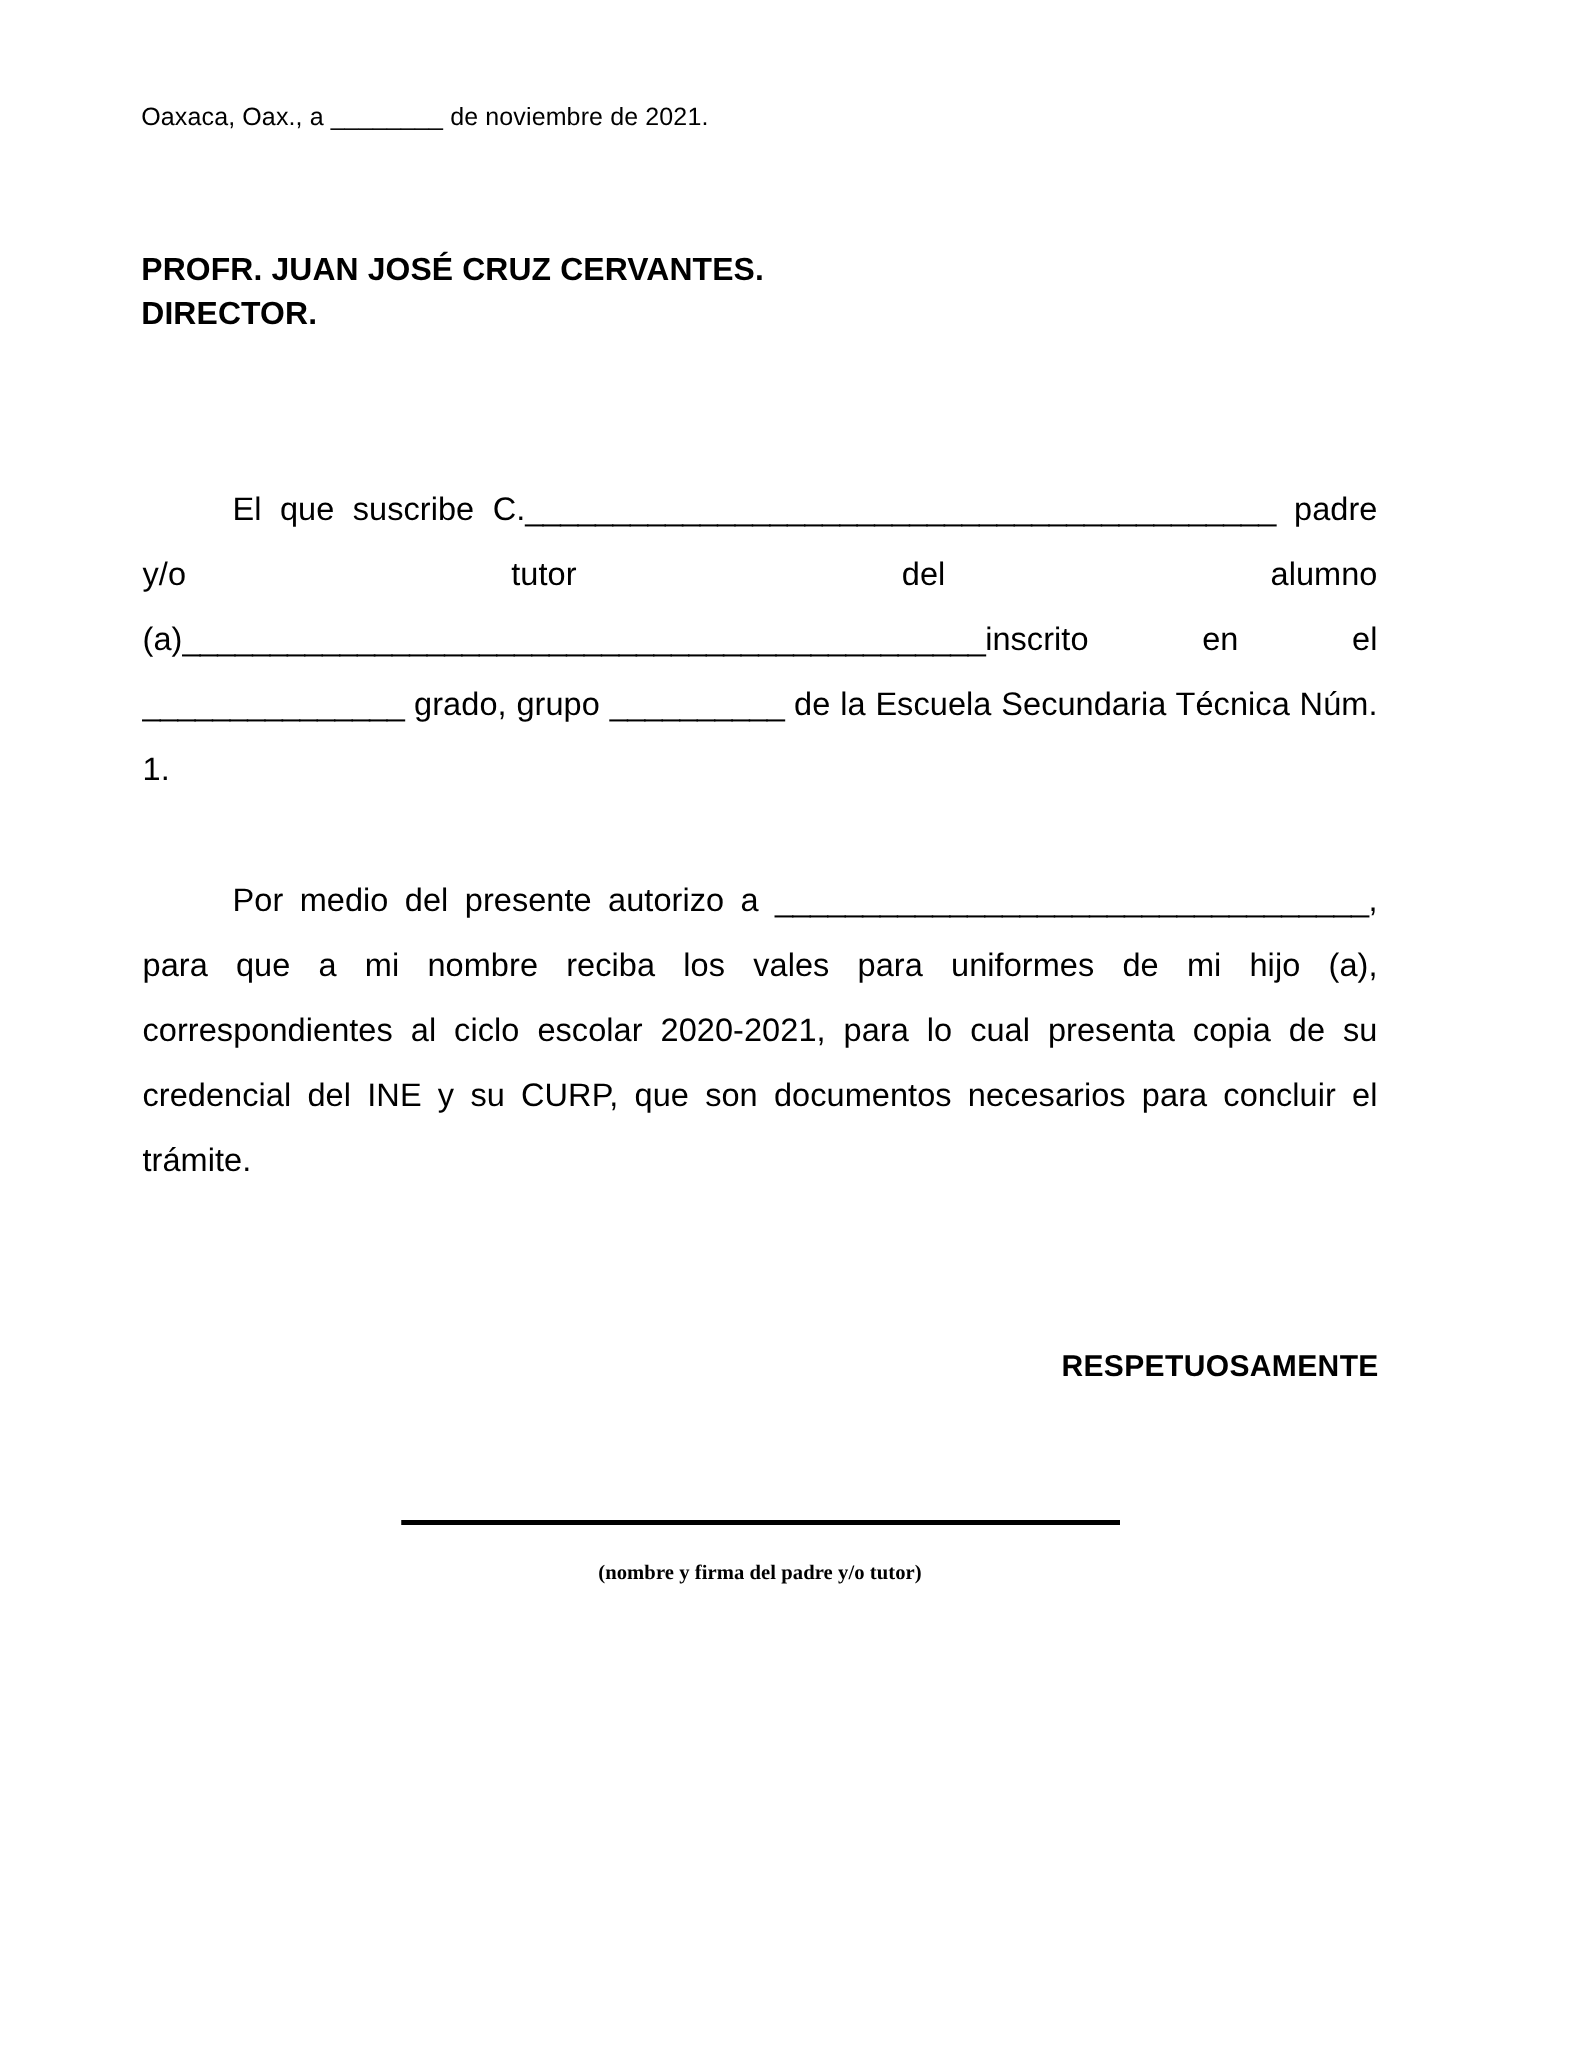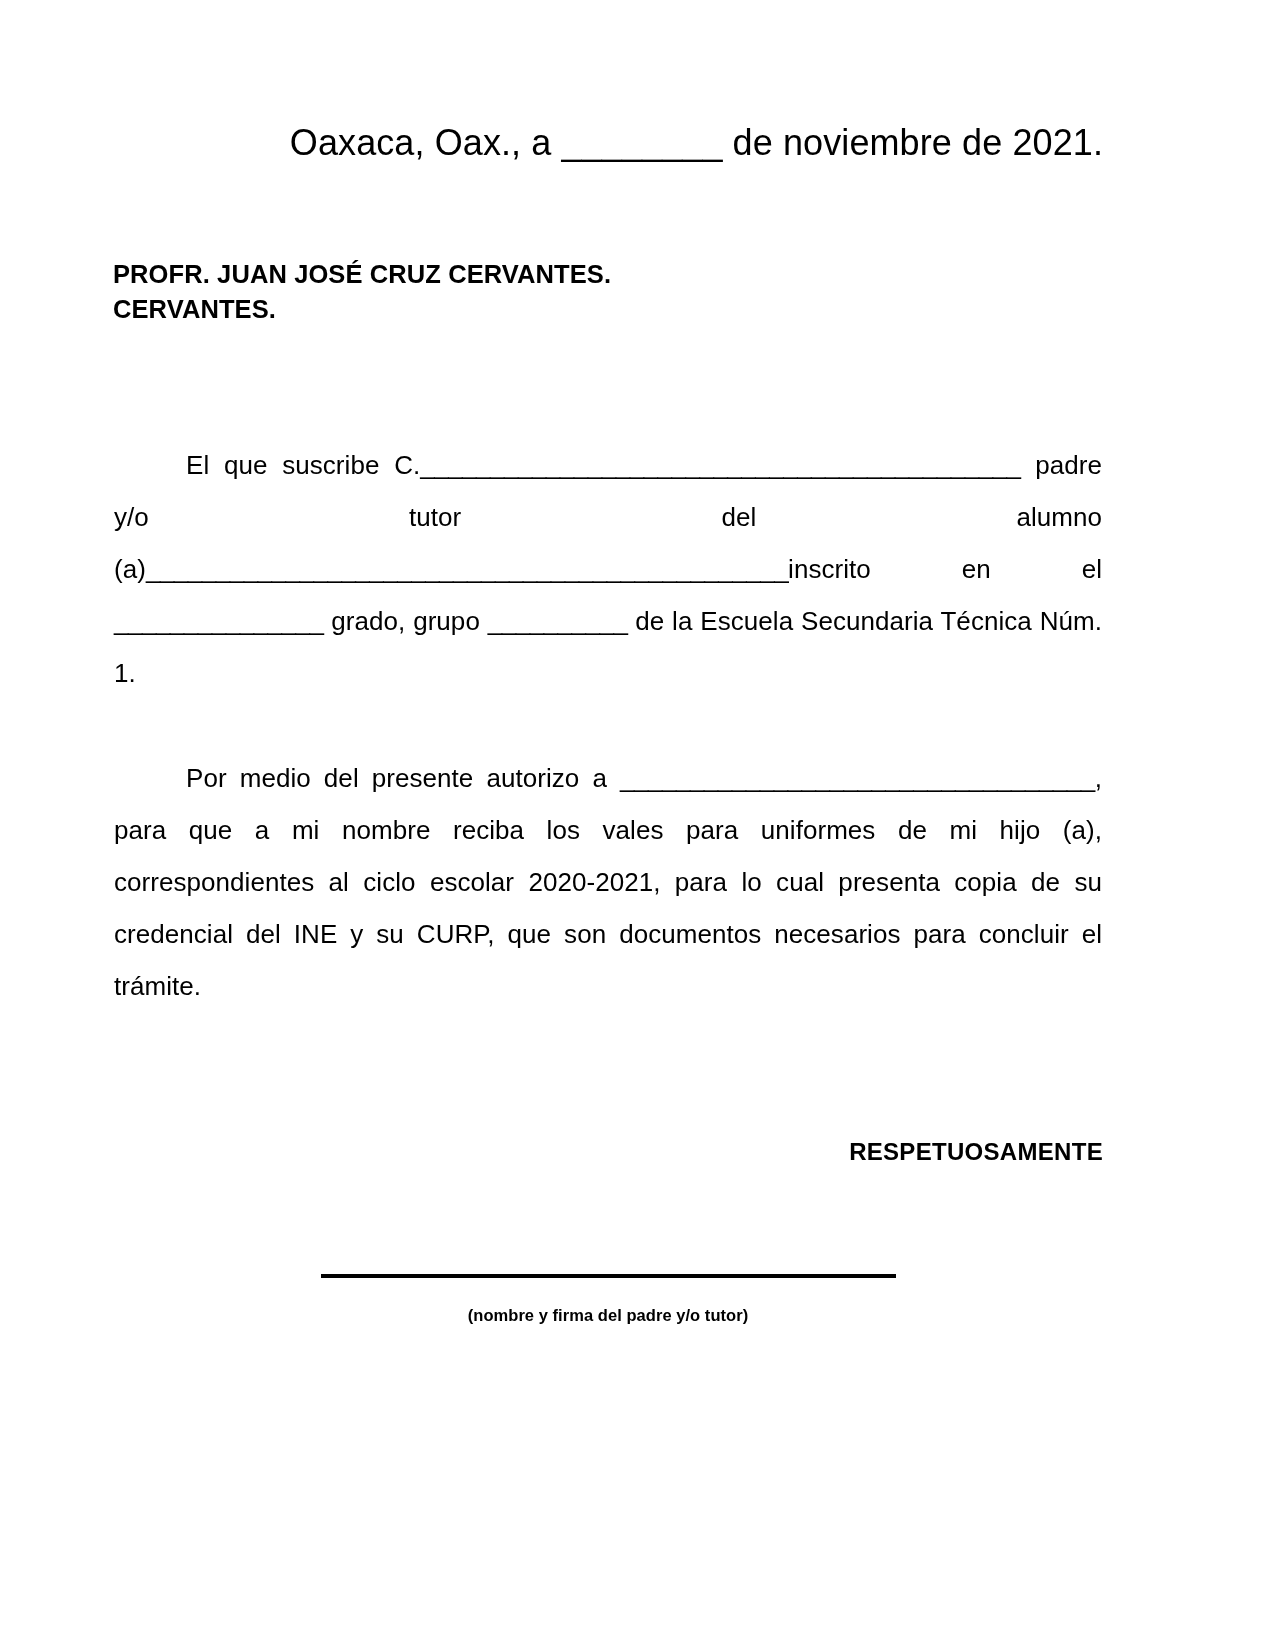--- a/index.html
+++ b/index.html
@@ -29,23 +29,23 @@
   
   .content {
     position: absolute;
     left: 113px;
     top: 0;
     width: 990px;
   }
 
   
   .date-line {
-    margin-top: 120px;
-    text-align: right;
-    font-size: 36px;
+    margin-top: 82px;
+    text-align: left;
+    font-size: 20px;
     line-height: 1.25;
     letter-spacing: 0.1px;
     white-space: nowrap;
   }
 
   
   .addressee {
     margin-top: 92px;
     font-weight: bold;
     font-size: 25.5px;
@@ -88,20 +88,21 @@
     margin-top: 74px;
     text-align: right;
     font-weight: bold;
     font-size: 24px;
     letter-spacing: 0.3px;
   }
 
   .sign-wrap {
     margin-top: 108px;
     text-align: center;
+    font-family: Liberation Serif, serif;
   }
   .sign-rule {
     display: block;
     width: 575px;
     height: 4px;
     background: #000000;
     margin: 0 auto;
   }
   .sign-caption {
     margin-top: 28px;
@@ -114,21 +115,21 @@
 </head>
 <body>
 
 <div class="page">
   <div class="content">
 
     <div class="date-line">Oaxaca, Oax., a ________ de noviembre de 2021.</div>
 
     <div class="addressee">
       <div>PROFR. JUAN JOSÉ CRUZ CERVANTES.</div>
-      <div>CERVANTES.</div>
+      <div>DIRECTOR.</div>
     </div>
 
     <div class="body-block">
 
       <p class="para"><span class="indent"></span><span>El que suscribe C.</span><span class="fill">___________________________________________</span><span> padre y/o tutor del alumno (a)</span><span class="fill">______________________________________________</span><span>inscrito en el </span><span class="fill">_______________</span><span> grado, grupo </span><span class="fill">__________</span><span> de la Escuela Secundaria Técnica Núm. 1.</span></p>
 
       <p class="para"><span class="indent"></span><span>Por medio del presente autorizo a </span><span class="fill">__________________________________</span><span>, para que a mi nombre reciba los vales para uniformes de mi hijo (a), correspondientes al ciclo escolar 2020-2021, para lo cual presenta copia de su credencial del INE y su CURP, que son documentos necesarios para concluir el trámite.</span></p>
 
     </div>
 

